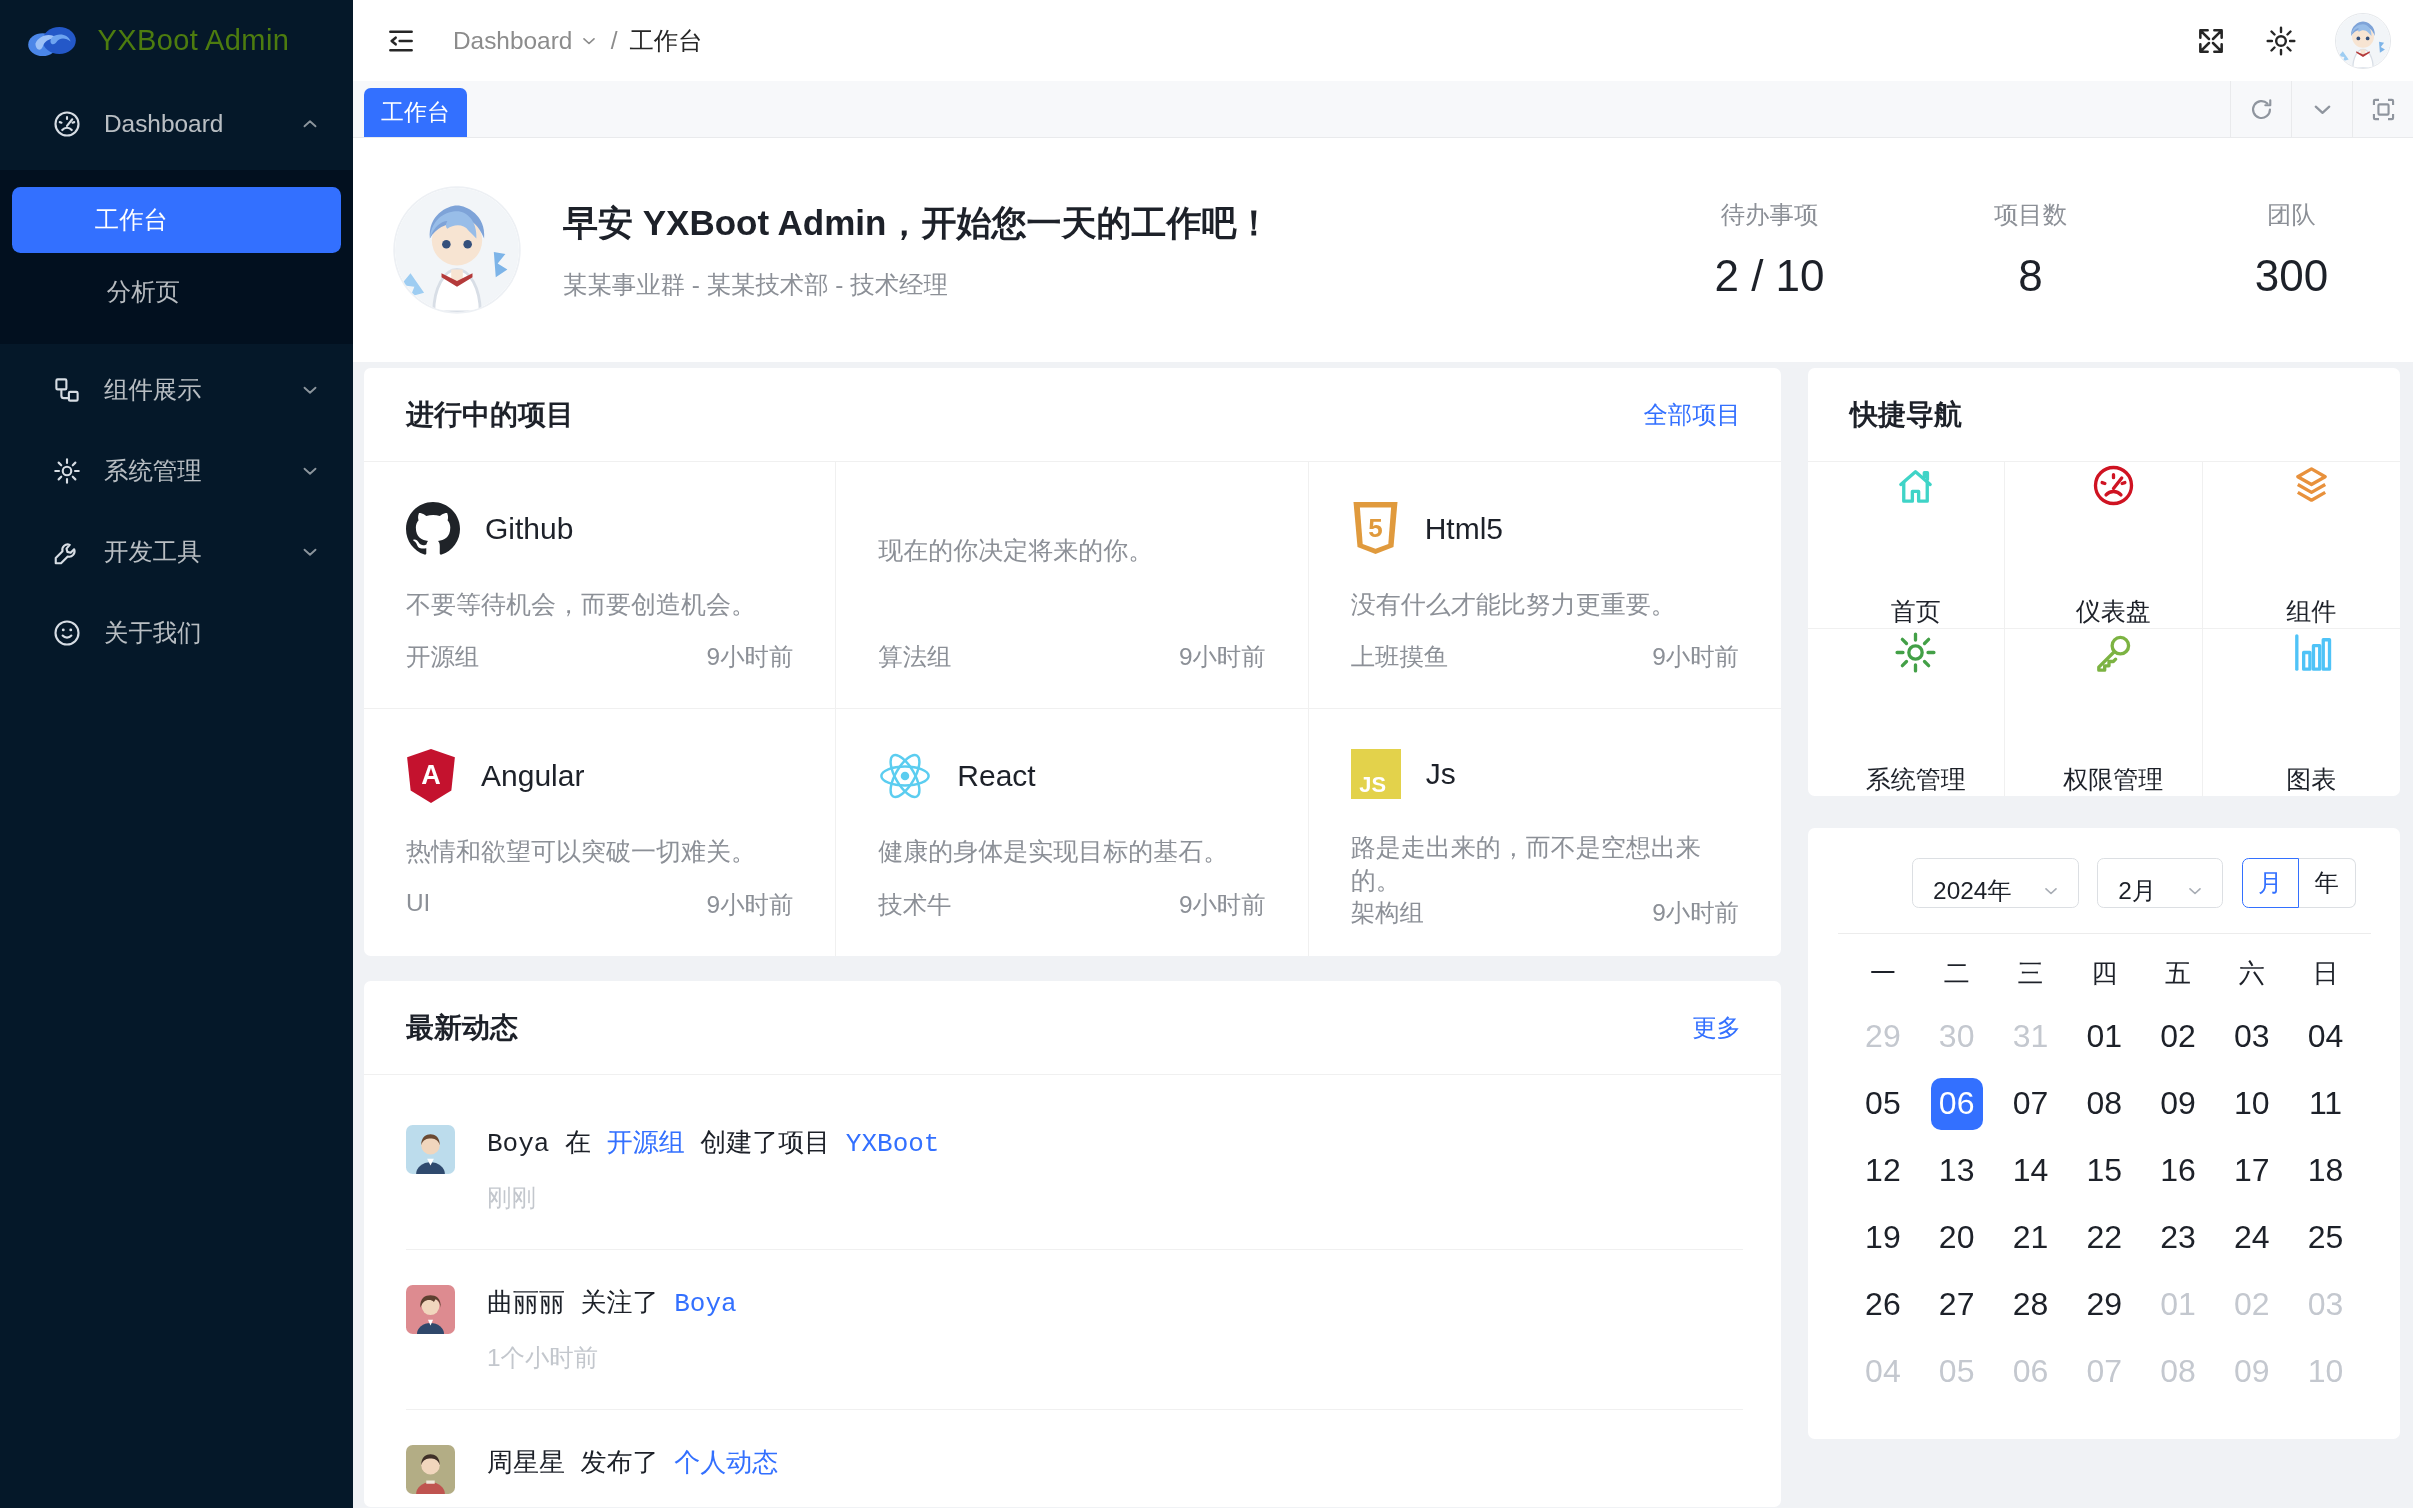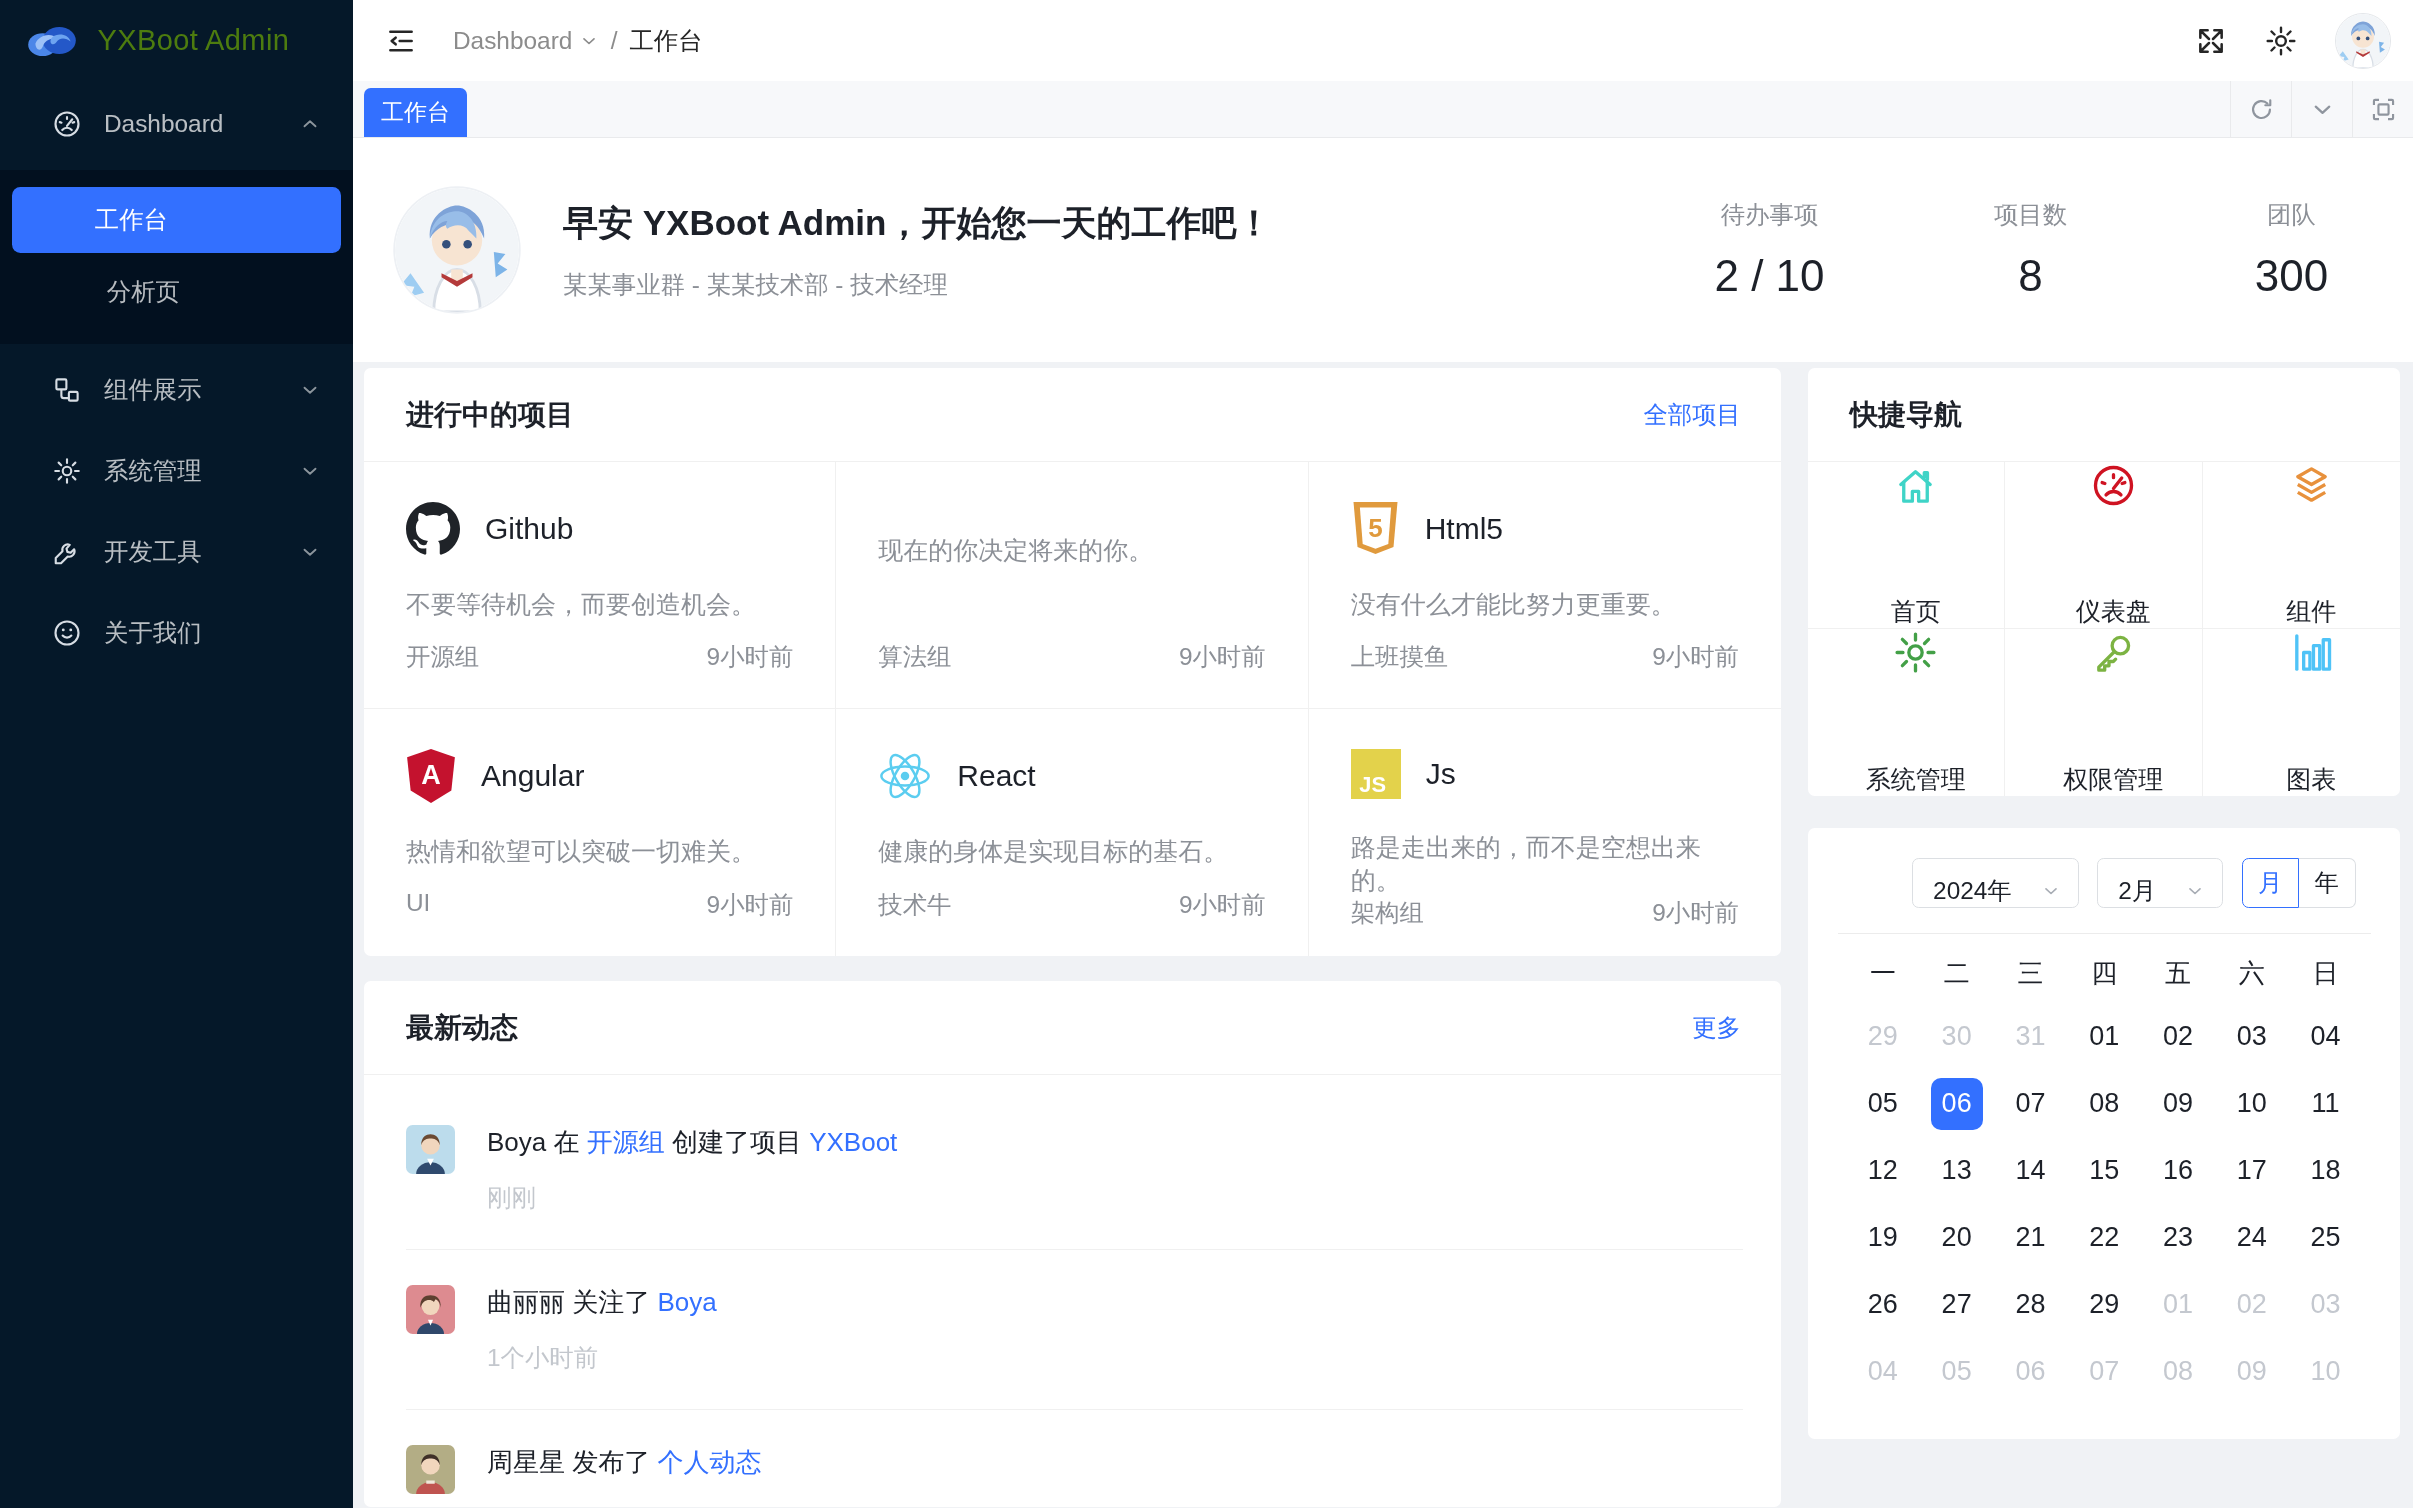--- a/index.html
+++ b/index.html
@@ -73,21 +73,21 @@
   .project-head { display:flex; align-items:center; gap:25px; }
   .project-name { font-size:30px; font-weight:500; color:#1d2129; }
   .project-desc { margin-top:32px; font-size:25px; color:#8c9097; }
   .project-foot { margin-top:auto; display:flex; justify-content:space-between; font-size:24.4px; color:#8c9097; }
 
   
   .news-card { margin-top:25px; height:526px; overflow:hidden; }
   .news-list { padding:15px 38px 0 42px; }
   .news-item { display:flex; gap:32px; padding:35px 0 35px; border-bottom:1.7px solid #f0f0f0; }
   .news-avatar { width:49px; height:49px; border-radius:6.7px; overflow:hidden; flex:none; }
-  .news-line { font-size:26px; color:#1d2129; font-weight:500; }
+  .news-line { font-size:26px; color:#1d2129; font-weight:500;font-family:Liberation Mono, monospace; }
   .news-line .seg-link { color:#3370ff; cursor:pointer; }
   .news-time { margin-top:22px; font-size:24.4px; color:#c3c7cd; }
 
   
   .qn-grid { display:grid; grid-template-columns:1fr 1fr 1fr; }
   .qn-cell { height:167px; border-right:1.7px solid #f0f0f0; border-bottom:1.7px solid #f0f0f0;
     display:flex; flex-direction:column; align-items:center; justify-content:space-between; gap:14px; cursor:pointer;padding-left:19px; }
   .qn-cell:nth-child(3n) { border-right:none; }
   .qn-cell:nth-child(n+4) { border-bottom:none; }
   .qn-label { font-size:25px; color:#1d2129; }
@@ -99,21 +99,21 @@
     gap:29px; padding:16px 17px 0 20px; font-size:24.4px; color:#1d2129; cursor:pointer; background:#fff; }
   .cal-select .caret { color:#a8adb5; }
   .seg { display:flex; }
   .seg-btn { height:50px; min-width:57px; padding:0 13.5px; display:flex; align-items:center; justify-content:center;
     font-size:24.4px; border:1.7px solid #dcdfe3; background:#fff; cursor:pointer; }
   .seg-btn.month { border-color:#3370ff; color:#3370ff; border-radius:6.7px 0 0 6.7px; position:relative; z-index:1; }
   .seg-btn.year { border-left:none; color:#1d2129; border-radius:0 6.7px 6.7px 0; }
   .cal-sep { border-bottom:1.7px solid #ececec; margin:25px -8.4px 5px; }
   .cal-grid { display:grid; grid-template-columns:repeat(7,1fr); margin-top:10px; }
   .cal-wd { height:59px; display:flex; align-items:center; justify-content:center; font-size:26px; color:#1d2129; }
-  .cal-day { height:67px; display:flex; align-items:center; justify-content:center; font-size:27px; color:#1d2129; cursor:pointer; }
+  .cal-day { height:67px; display:flex; align-items:center; justify-content:center; font-size:32px; color:#1d2129; cursor:pointer; }
   .cal-day span { display:flex; align-items:center; justify-content:center; width:52px; height:52px; border-radius:10px; }
   .cal-day.muted { color:#c4c8cf; }
   .cal-day.selected span { background:#3370ff; color:#fff; }
 </style>
 </head>
 <body>
 
 <svg width="0" height="0" style="position:absolute">
   <defs>
     <symbol id="i-cloud" viewBox="0 0 52 34">

